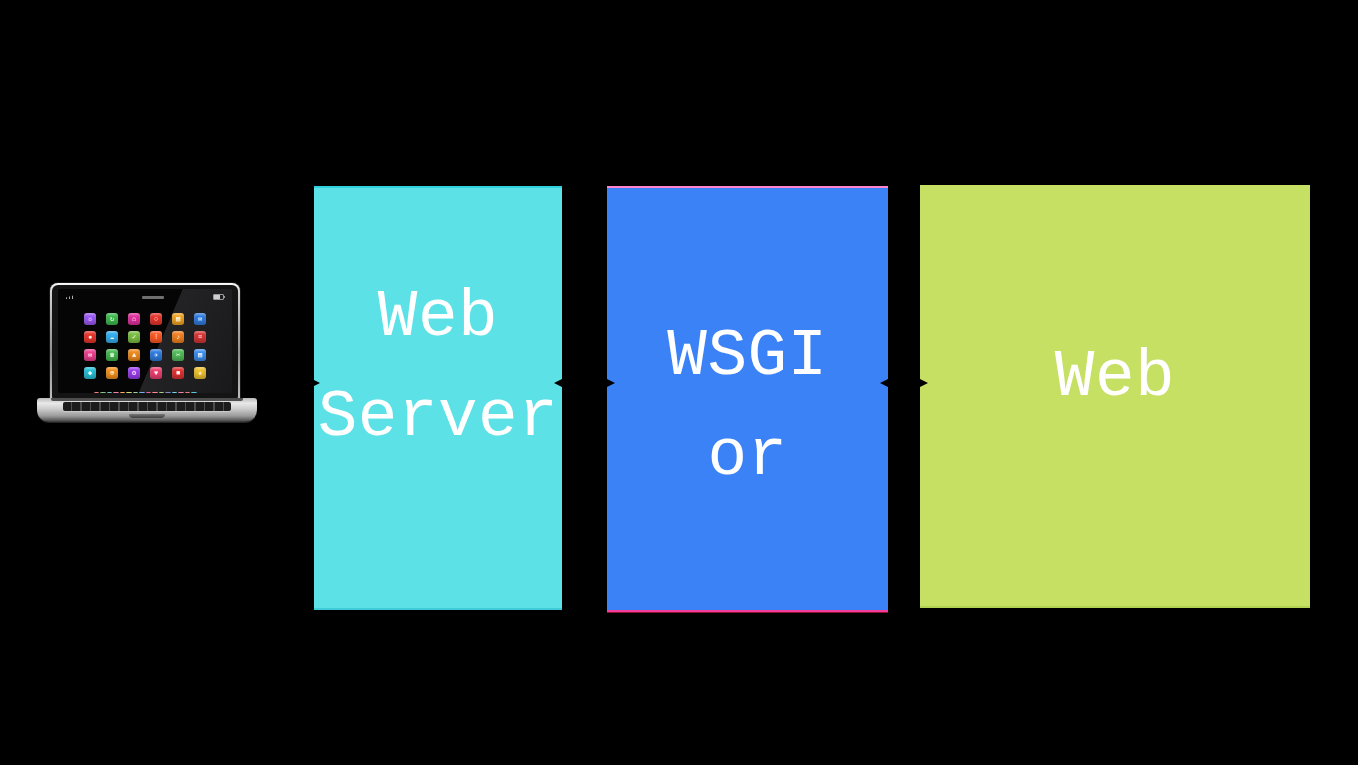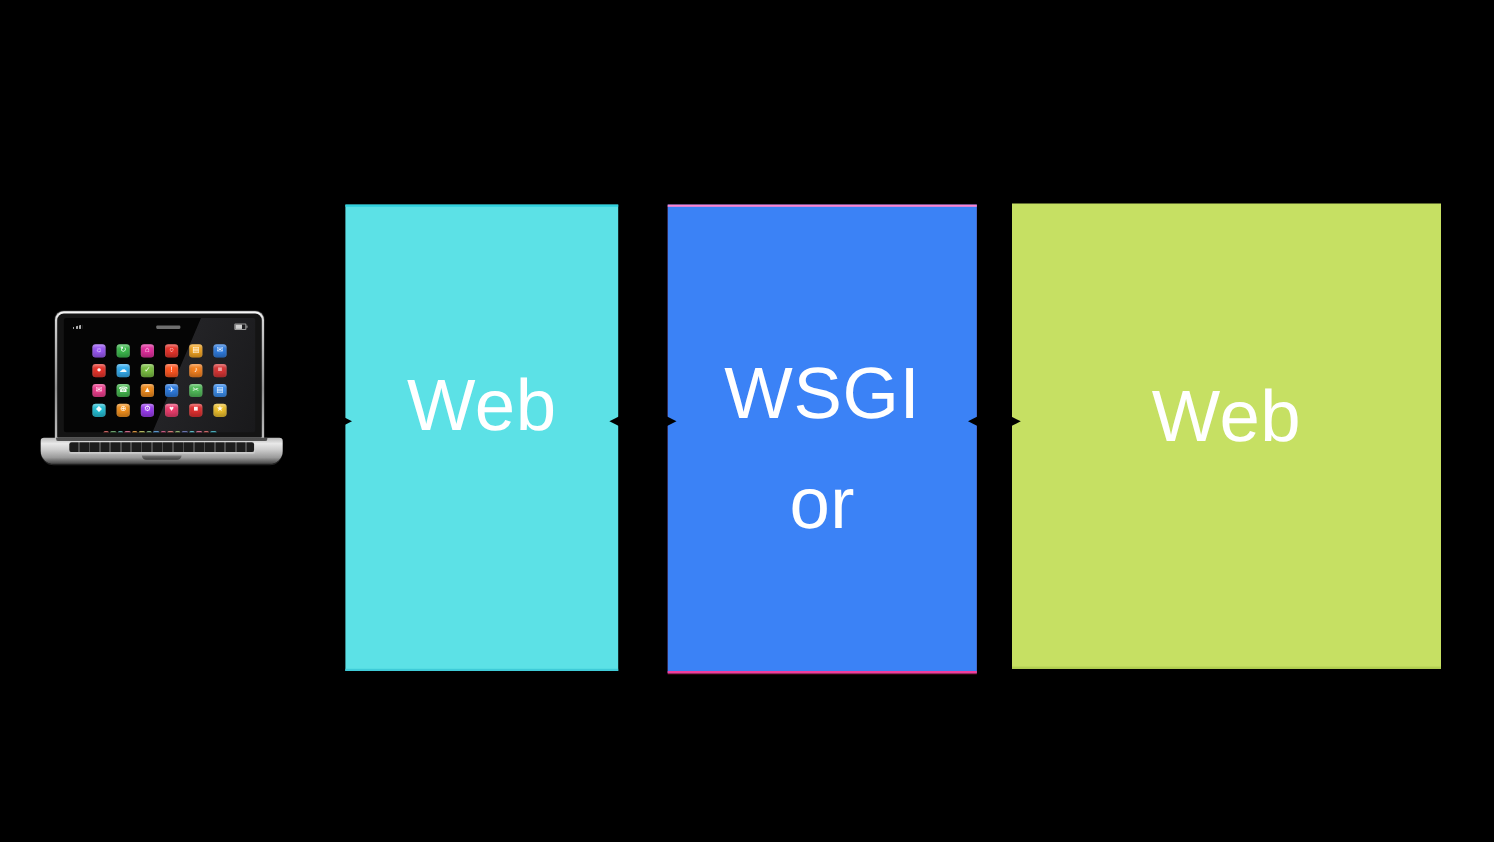--- a/index.html
+++ b/index.html
@@ -1,18 +1,18 @@
 <!DOCTYPE html>
 <html><head>
 <meta charset="utf-8">
 <style>
   html,body{margin:0;padding:0;background:#000;}
   .canvas{
     position:relative;width:1332px;height:765px;overflow:hidden;
-    background:#000;font-family:Liberation Sans, sans-serif;
+    background:#000;font-family:Liberation Mono, monospace;
   }
 
   
   .node{
     position:absolute;box-sizing:border-box;
     display:flex;align-items:center;justify-content:center;
   }
   .node-label{
     color:#fff;font-size:66px;line-height:100px;text-align:center;
     font-weight:400;letter-spacing:.5px;
@@ -171,20 +171,21 @@
     <div class="lap-base">
       <div class="hinge"></div>
       <div class="keys"></div>
       <div class="trackpad-lip"></div>
     </div>
   </div>
 
   <div class="node box-cyan" style="background-color: rgb(92, 225, 230);">
     <div class="node-label">
       <span>Web</span>
+      <span>Server</span>
     </div>
   </div>
 
   <div class="node box-pink" style="background-color: #3b82f6;">
     <div class="node-label">
       <span>WSGI</span>
       <span>or</span>
     </div>
   </div>
 

